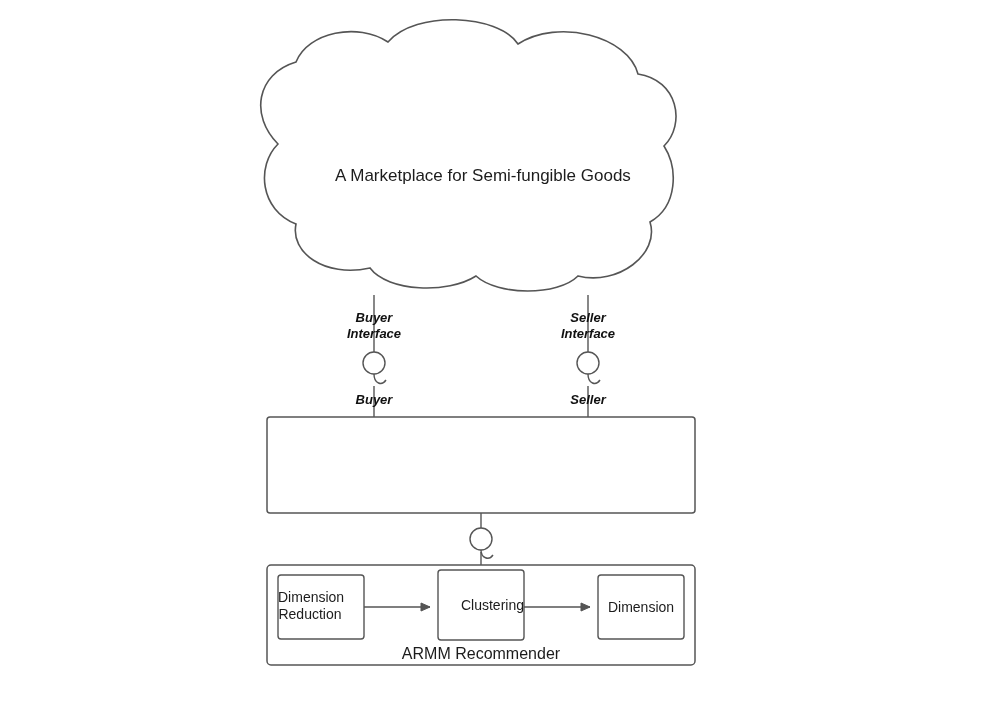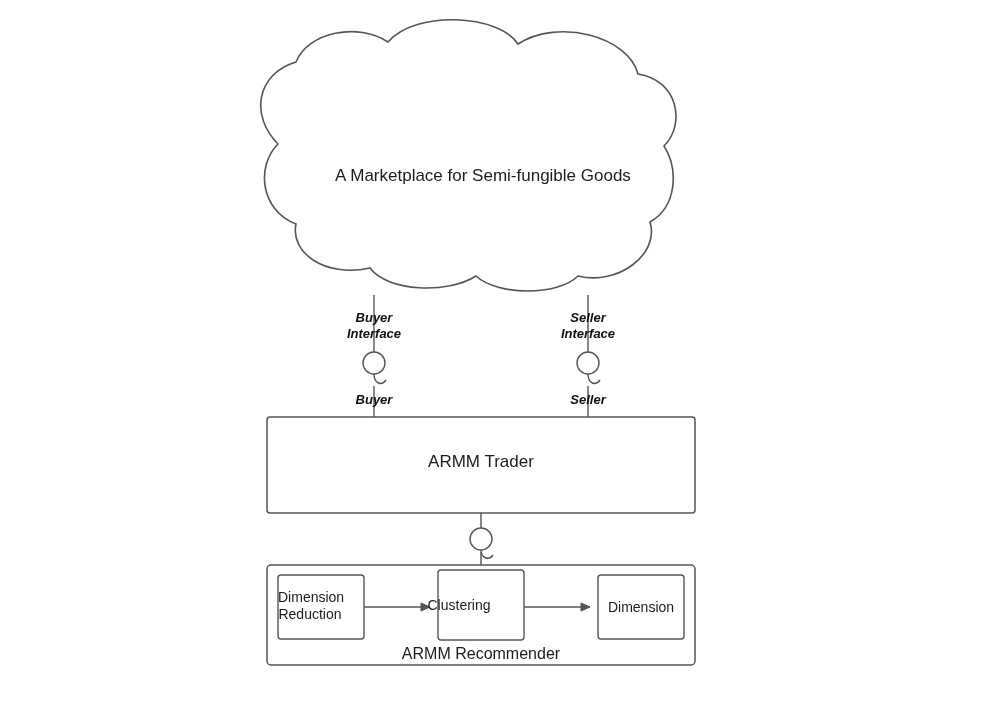--- a/index.html
+++ b/index.html
@@ -114,24 +114,23 @@
   <div class="lbl port-label" style="left:304px; top:310px; width:140px;">Buyer
 Interface</div>
 
   <div class="lbl port-label" style="left:304px; top:392px; width:140px;">Buyer</div>
 
   <div class="lbl port-label" style="left:518px; top:310px; width:140px;">Seller
 Interface</div>
 
   <div class="lbl port-label" style="left:518px; top:392px; width:140px;">Seller</div>
 
-  <div class="lbl node-label" style="left:281px; top:452px; width:400px;">ARMM Trader</div>
 
   <div class="lbl sub-label" style="left:278px; top:589px; width:64px;">Dimension
 Reduction</div>
 
-  <div class="lbl sub-label" style="left:416px; top:597px; width:86px;">Clustering</div>
+  <div class="lbl sub-label" style="left:438px; top:597px; width:86px;text-align:right;">Clustering</div>
 
   <div class="lbl sub-label" style="left:598px; top:599px; width:86px;">Dimension</div>
 
   <div class="lbl container-label" style="left:281px; top:644px; width:400px;">ARMM Recommender</div>
 
 </div>
 
 </body></html>

